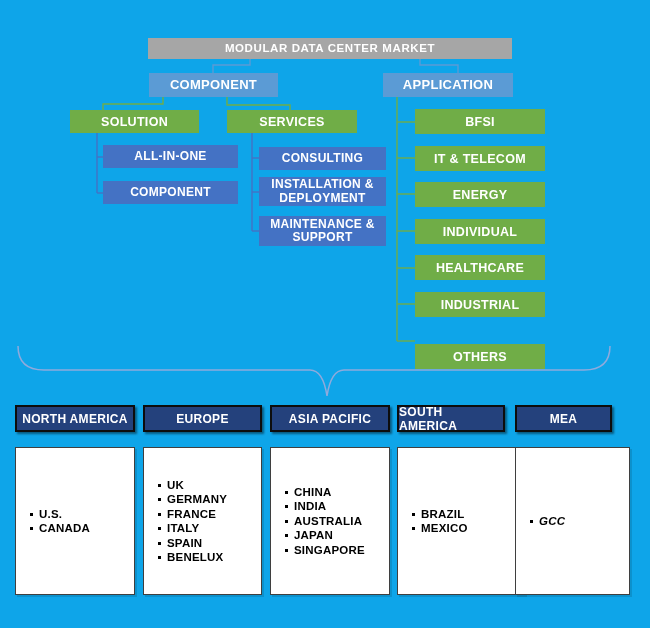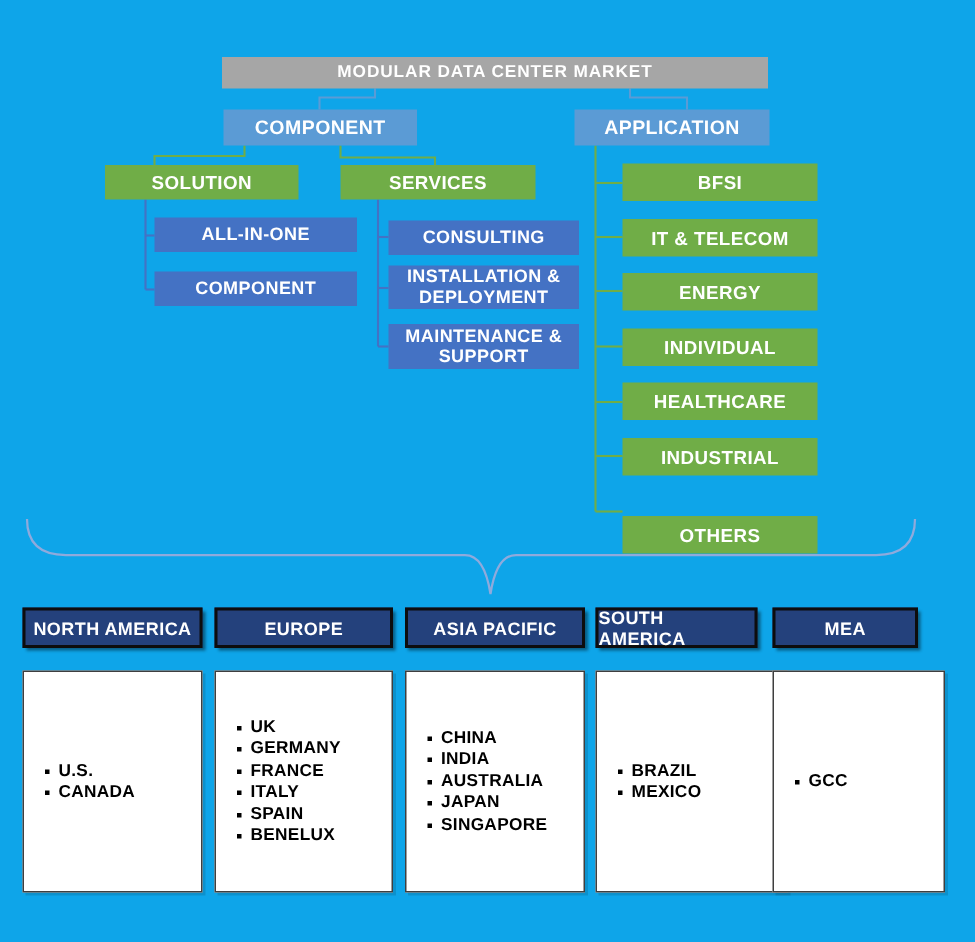--- a/index.html
+++ b/index.html
@@ -29,21 +29,21 @@
   }
   .region-box ul { list-style:none; margin:0; padding:0 5px 0 13px; }
   .region-box li {
     position:relative; padding-left:10px; color:#000000;
     font-size:11.5px; line-height:14.5px; letter-spacing:0.2px;
   }
   .region-box li::before {
     content:""; position:absolute; left:1px; top:6px;
     width:3px; height:3px; background:#000000;
   }
-  .col-mea ul { padding-right:19px; }
+  .col-mea ul { padding-right:19px;font-style:italic; }
 </style>
 </head>
 <body>
 
 <div class="canvas">
 
   <svg class="connectors" viewBox="0 0 650 628" fill="none">
     <g stroke="#5B9BD5" stroke-width="1.4">
       <path d="M250,59 V65 H213 V73"></path>
       <path d="M420,59 V65 H458 V73"></path>

